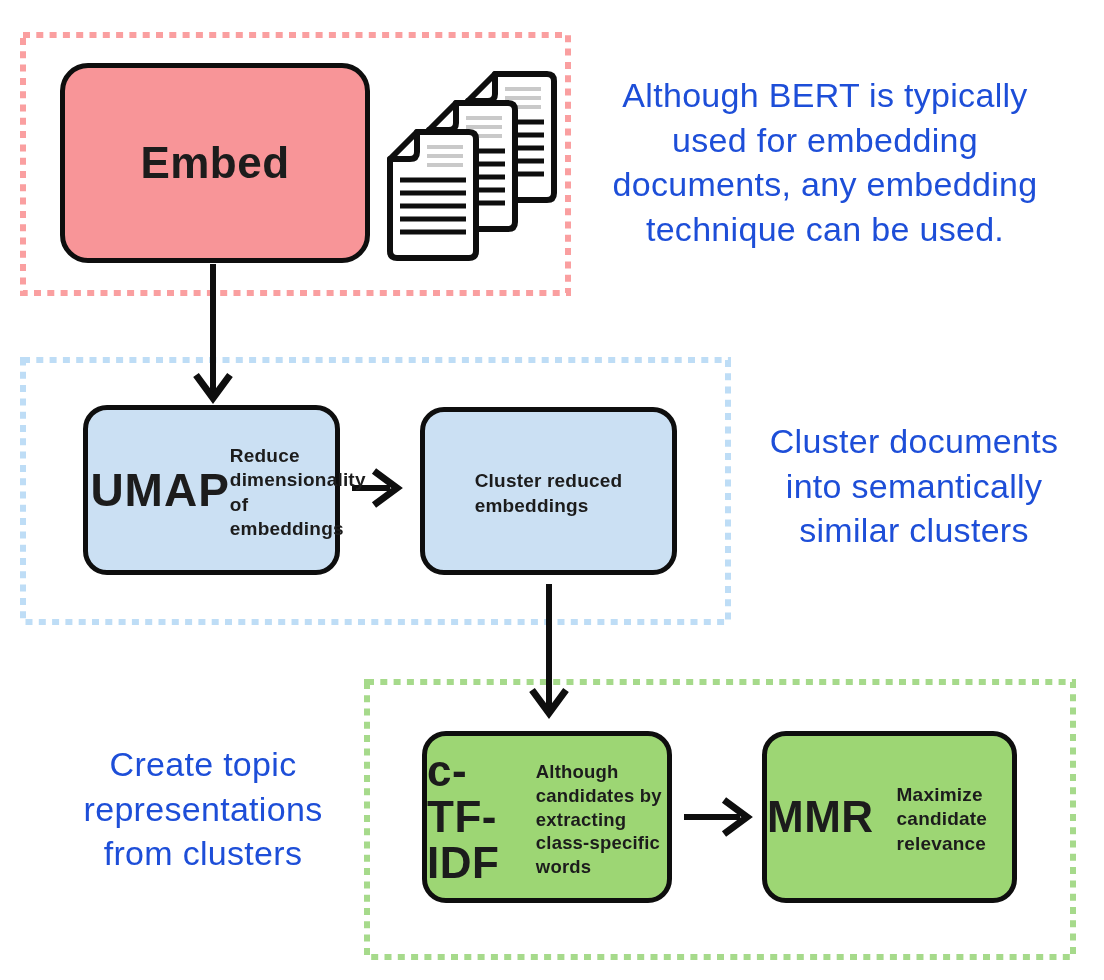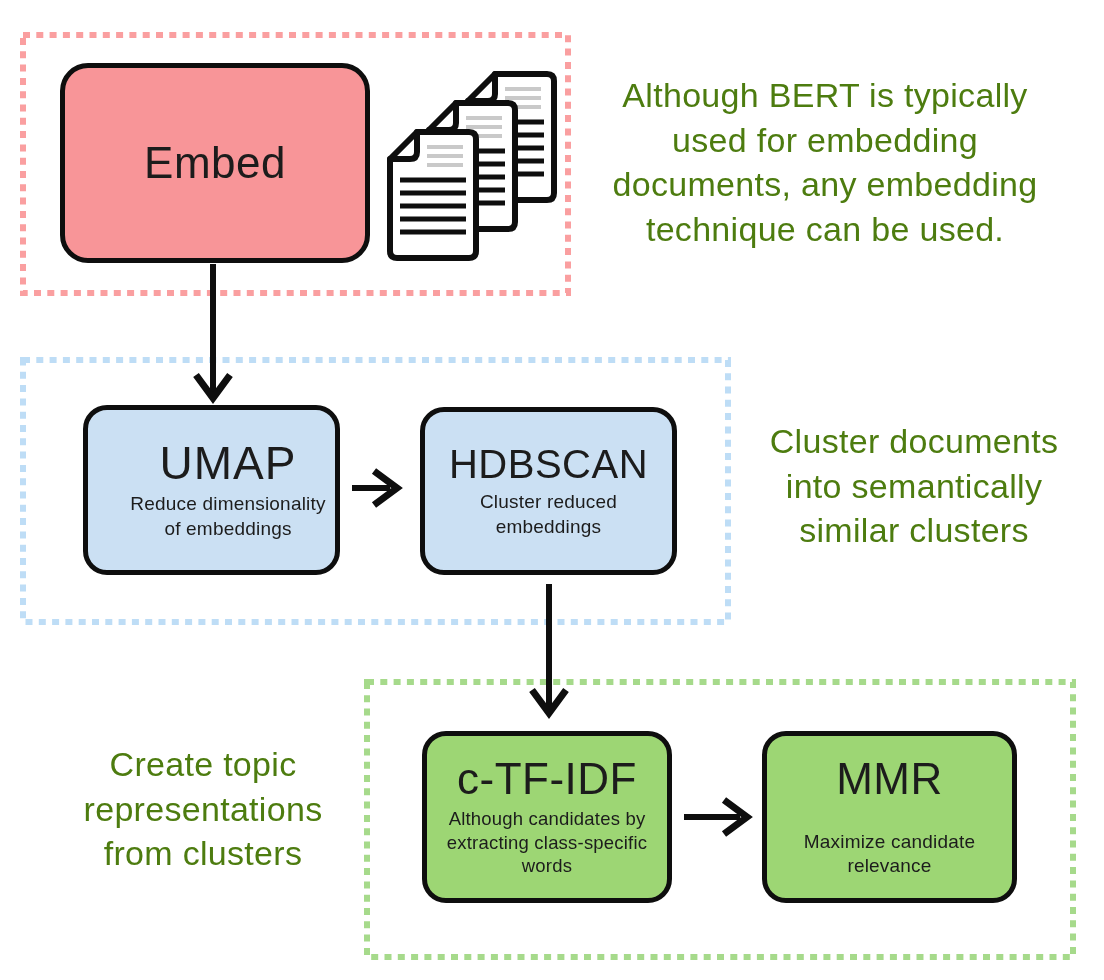--- a/index.html
+++ b/index.html
@@ -5,36 +5,36 @@
   html,body{margin:0;padding:0;background:#ffffff;}
   .canvas{
     position:relative;width:1104px;height:980px;background:#ffffff;
     font-family:"Liberation Sans","DejaVu Sans",sans-serif;color:var(--text,#1c1c1c);
     overflow:hidden;
   }
   .underlay{position:absolute;left:0;top:0;z-index:0;}
   .node{
     position:absolute;z-index:2;box-sizing:border-box;
     border:5px solid var(--outline,#0e0e0e);
-    display:flex;flex-direction:column;align-items:center;justify-content:center;
-    text-align:center;
+    display:flex;align-items:center;justify-content:center;
+    font-weight:bold;
   }
   .node-embed{left:60px;top:63px;width:310px;height:200px;border-radius:28px;background:var(--embed_fill,#f89598);}
   .node-umap{left:83px;top:405px;width:257px;height:170px;border-radius:24px;background:var(--cluster_fill,#cbe0f3);padding-left:33px;}
   .node-hdbscan{left:420px;top:407px;width:257px;height:168px;border-radius:24px;background:var(--cluster_fill,#cbe0f3);}
   .node-ctfidf{left:422px;top:731px;width:250px;height:172px;border-radius:24px;background:var(--topic_fill,#9dd674);}
   .node-mmr{left:762px;top:731px;width:255px;height:172px;border-radius:24px;background:var(--topic_fill,#9dd674);gap:23px;}
   .t-xl{font-size:44px;line-height:1.22;letter-spacing:0.5px;}
   .t-umap{font-size:46px;line-height:1.05;letter-spacing:1px;}
   .t-hdbscan{font-size:40px;line-height:1.05;letter-spacing:0.5px;}
   .t-big-green{font-size:44px;line-height:1.05;letter-spacing:0.5px;}
   .subtitle{font-size:19px;line-height:1.28;margin-top:5px;letter-spacing:0.2px;}
   .caption{
     position:absolute;z-index:1;text-align:center;
-    font-size:34px;line-height:1.31;letter-spacing:0.3px;color:#4d7c0f;
+    font-size:34px;line-height:1.31;letter-spacing:0.3px;color:#1d4ed8;
   }
   .caption-embed{left:575px;top:73px;width:500px;}
   .caption-cluster{left:739px;top:419px;width:350px;}
   .caption-topic{left:28px;top:742px;width:350px;}
   .page-outline{fill:#ffffff;stroke:var(--outline,#0e0e0e);stroke-width:6;stroke-linejoin:round;}
   .page-flap{fill:none;stroke:var(--outline,#0e0e0e);stroke-width:6;stroke-linejoin:round;stroke-linecap:round;}
   .page-line-gray{stroke:var(--doc_line_gray,#c9c9c9);stroke-width:4;}
   .page-line-black{stroke:var(--outline,#0e0e0e);stroke-width:5;}
   .arrow-stem{stroke:var(--outline,#0e0e0e);stroke-width:6;fill:none;}
   .arrow-head{stroke:var(--outline,#0e0e0e);stroke-width:7;fill:none;stroke-linejoin:miter;}
@@ -124,21 +124,20 @@
 
   <div class="node node-umap">
     <div class="t-umap">UMAP</div>
     <div class="subtitle">
       <div>Reduce dimensionality</div>
       <div>of embeddings</div>
     </div>
   </div>
 
   <div class="node node-hdbscan">
-    <div class="t-hdbscan">HDBSCAN</div>
     <div class="subtitle">
       <div>Cluster reduced</div>
       <div>embeddings</div>
     </div>
   </div>
 
   <div class="caption caption-cluster">
     <div>Cluster documents</div>
     <div>into semantically</div>
     <div>similar clusters</div>

